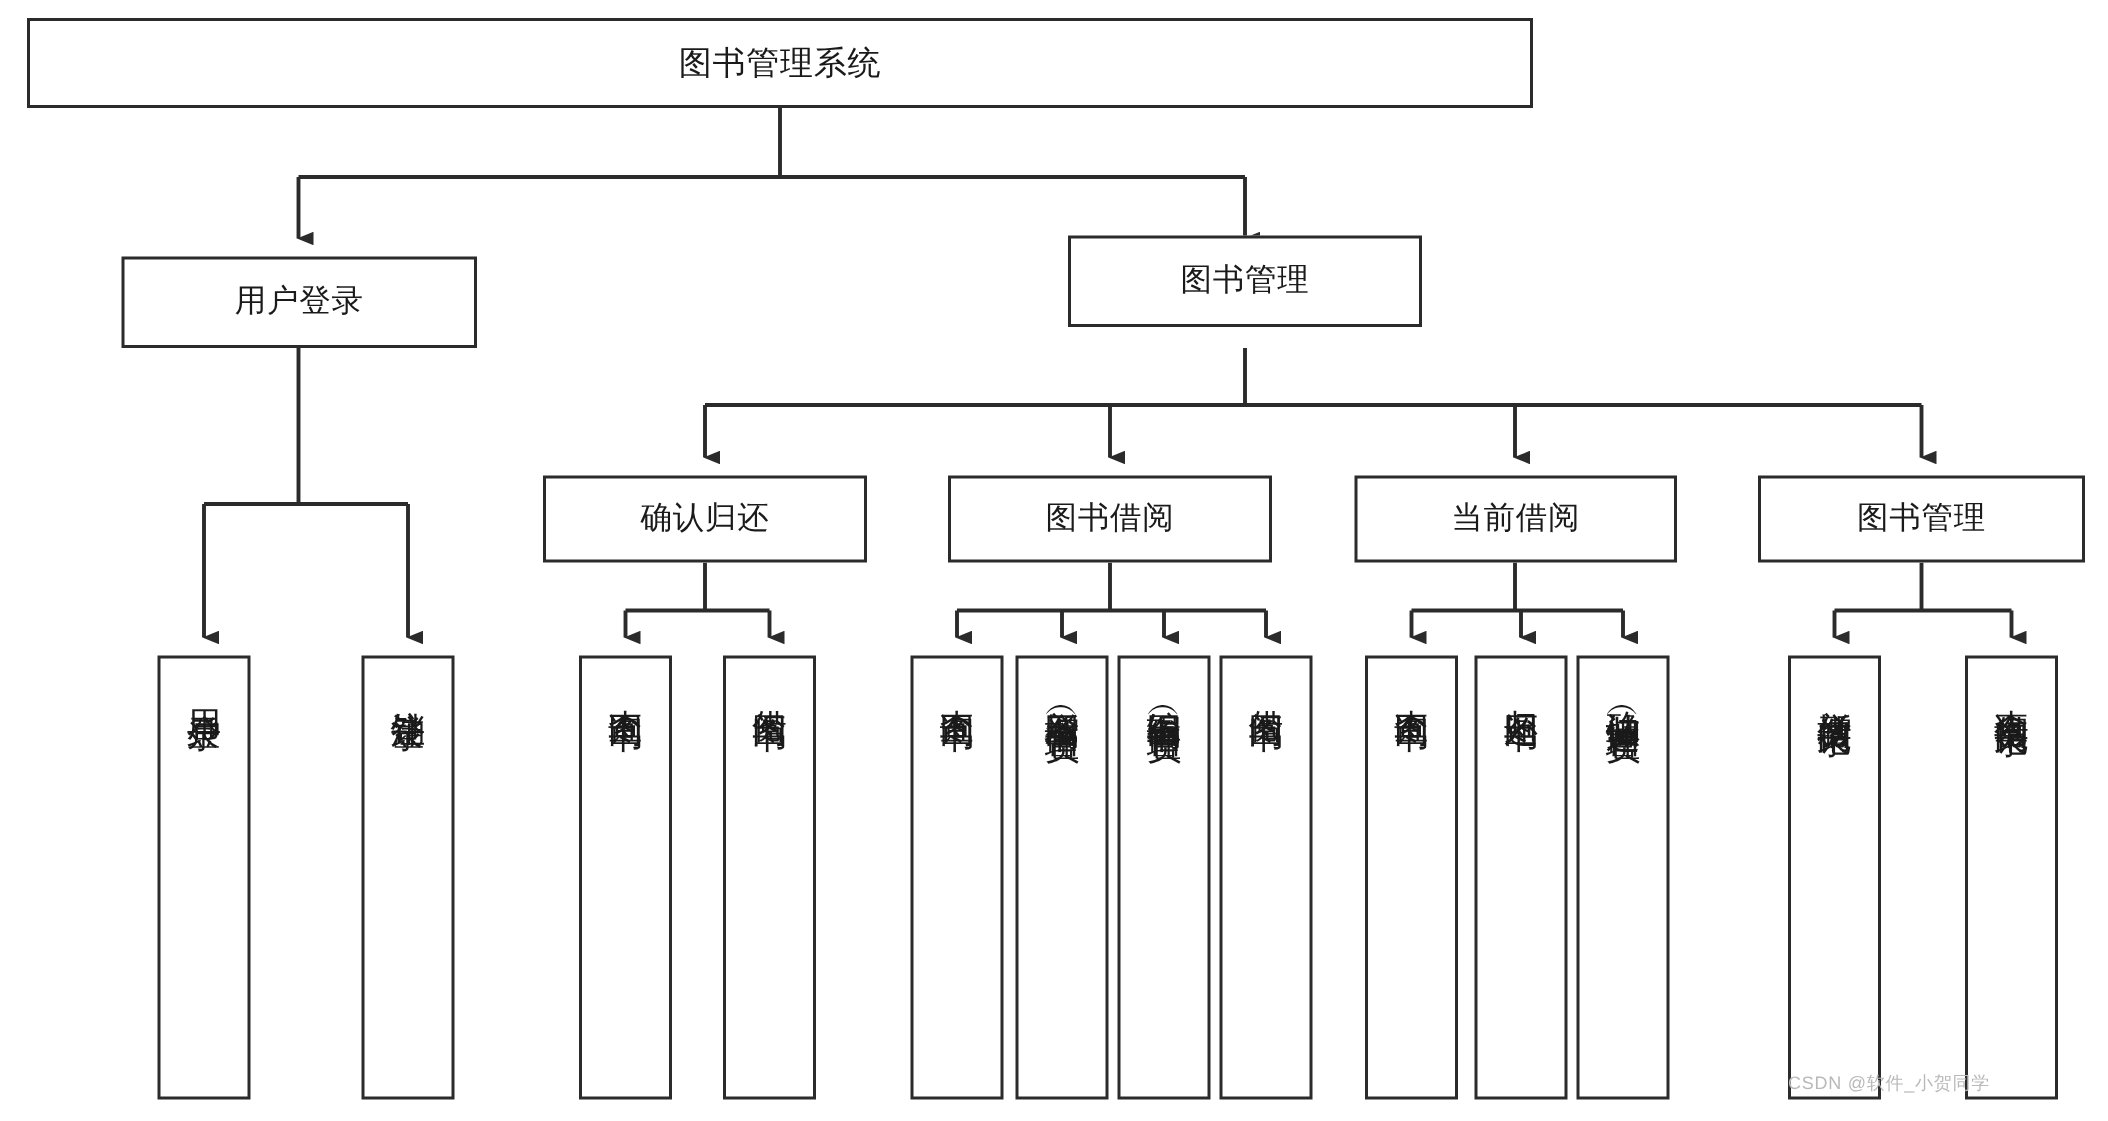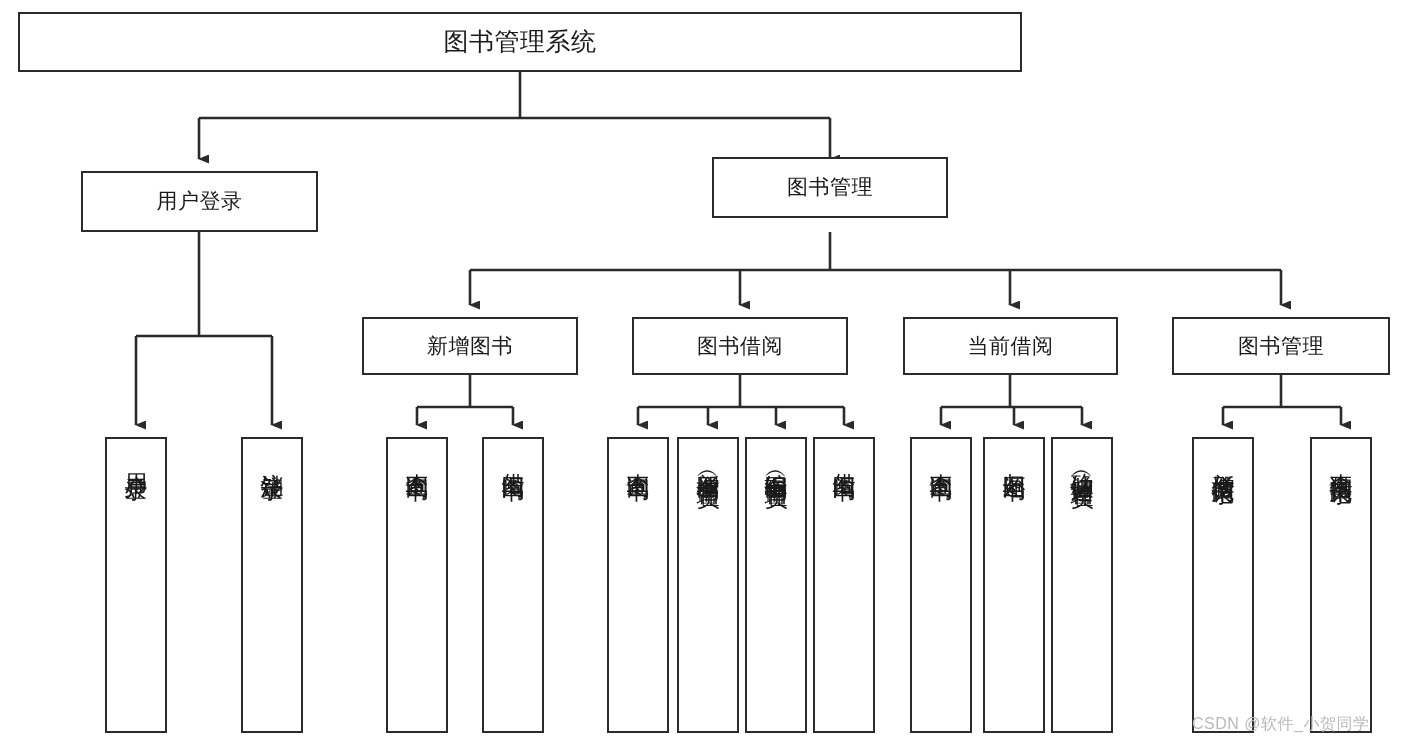--- a/index.html
+++ b/index.html
@@ -49,26 +49,26 @@
     align-items: flex-start;
     padding-top: 16px;
   }
   .node.vertical .node-label {
     writing-mode: vertical-rl;
     text-orientation: upright;
     font-size: 23px;
     letter-spacing: 2px;
     line-height: 1;
   }
-  .node.root .node-label { font-size: 25px; }
+  .node.root .node-label { font-size: 22px; }
   .watermark {
     position: absolute;
     left: 1192px;
     top: 714px;
-    font-size: 16px;
+    font-size: 12px;
     color: #b9b9b9;
     letter-spacing: 0.5px;
     white-space: nowrap;
     pointer-events: none;
   }
 </style>
 </head>
 <body>
 
 <div id="diagram-root">
@@ -129,21 +129,21 @@
   </div>
 
   <div class="node horizontal" style="left:81px; top:171px; width:237px; height:61px;">
     <span class="node-label">用户登录</span>
   </div>
   <div class="node horizontal" style="left:712px; top:157px; width:236px; height:61px;">
     <span class="node-label">图书管理</span>
   </div>
 
   <div class="node horizontal" style="left:362px; top:317px; width:216px; height:58px;">
-    <span class="node-label">新增图书</span>
+    <span class="node-label">确认归还</span>
   </div>
   <div class="node horizontal" style="left:903px; top:317px; width:215px; height:58px;">
     <span class="node-label">当前借阅</span>
   </div>
   <div class="node horizontal" style="left:632px; top:317px; width:216px; height:58px;">
     <span class="node-label">图书借阅</span>
   </div>
   <div class="node horizontal" style="left:1172px; top:317px; width:218px; height:58px;">
     <span class="node-label">图书管理</span>
   </div>

